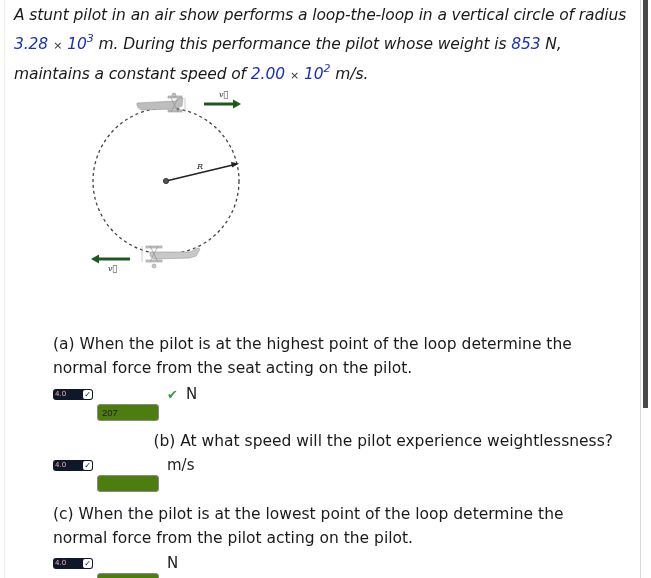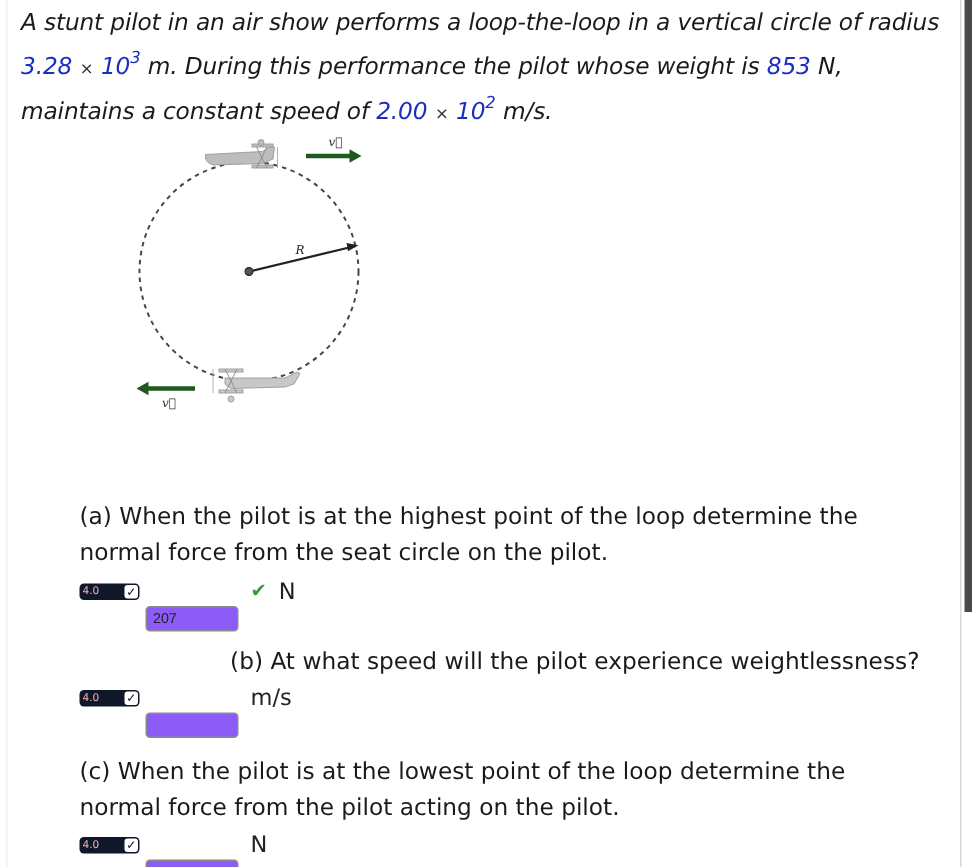--- a/index.html
+++ b/index.html
@@ -29,21 +29,21 @@
   .badge {
     width: 40px; height: 11px; border-radius: 3px; background: #0f172a; position: relative;
     display: flex; align-items: center; justify-content: flex-end; margin-right: 4px;
   }
   .badge-num { position: absolute; left: 2px; top: 0; font-size: 7px; line-height: 11px; color: #f0b0b0; }
   .badge-check {
     width: 9px; height: 9px; background: #fff; border-radius: 2px; margin-right: 1px;
     font-size: 8px; line-height: 9px; text-align: center; color: #111; font-weight: bold;
   }
   .answer-input {
-    width: 52px; height: 15px; border: 1px solid #8a8a8a; border-radius: 3px; background: #8b5cf6;
+    width: 52px; height: 15px; border: 1px solid #8a8a8a; border-radius: 3px; background: #4d7c0f;
     font-family: "Liberation Sans", sans-serif; font-size: 9.5px; padding: 0 4px; box-sizing: content-box;
     display: flex; align-items: center; color: #222; margin-top: 36px;
   }
   .check-mark { color: #3a9a3a; font-size: 13px; margin-left: 8px; font-weight: bold; }
   .unit { font-size: 15px; margin-left: 8px; color: #222; }
 </style>
 </head>
 <body>
 
 <div class="panel-border-left"></div>
@@ -87,21 +87,21 @@
       <circle cx="74" cy="178" r="2"></circle>
       <line x1="62" y1="158" x2="62" y2="174" stroke="#aaa"></line>
     </g>
 
     <line x1="50" y1="171" x2="18" y2="171" stroke="#1e5a1e" stroke-width="3"></line>
     <polygon points="11,171 19,166.5 19,175.5" fill="#1e5a1e"></polygon>
     <text x="28" y="183" font-family="DejaVu Serif, serif" font-style="italic" font-size="8" fill="#333">v⃗</text>
   </svg>
 </div>
 
-<div class="question" style="top:332px;">(a) When the pilot is at the highest point of the loop determine the normal force from the seat circle on the pilot.</div>
+<div class="question" style="top:332px;">(a) When the pilot is at the highest point of the loop determine the normal force from the seat acting on the pilot.</div>
 <div class="answer-row" style="top:385px;">
   <div class="badge">
     <span class="badge-num">4.0</span>
     <span class="badge-check">✓</span>
   </div>
   <div class="answer-input">207</div>
   <span class="check-mark">✔</span>
   <span class="unit">N</span>
 </div>
 

